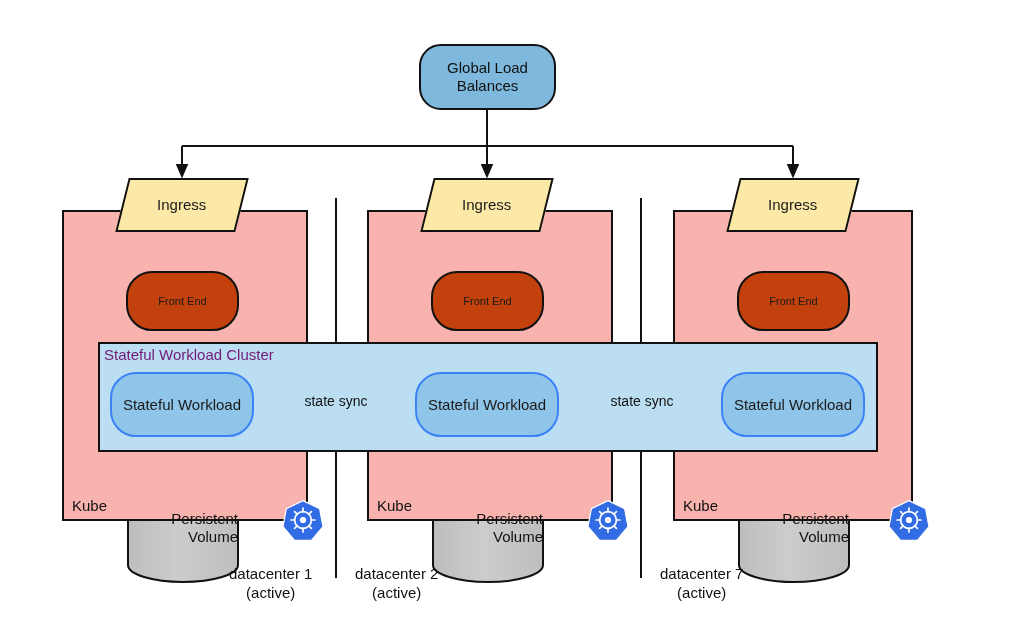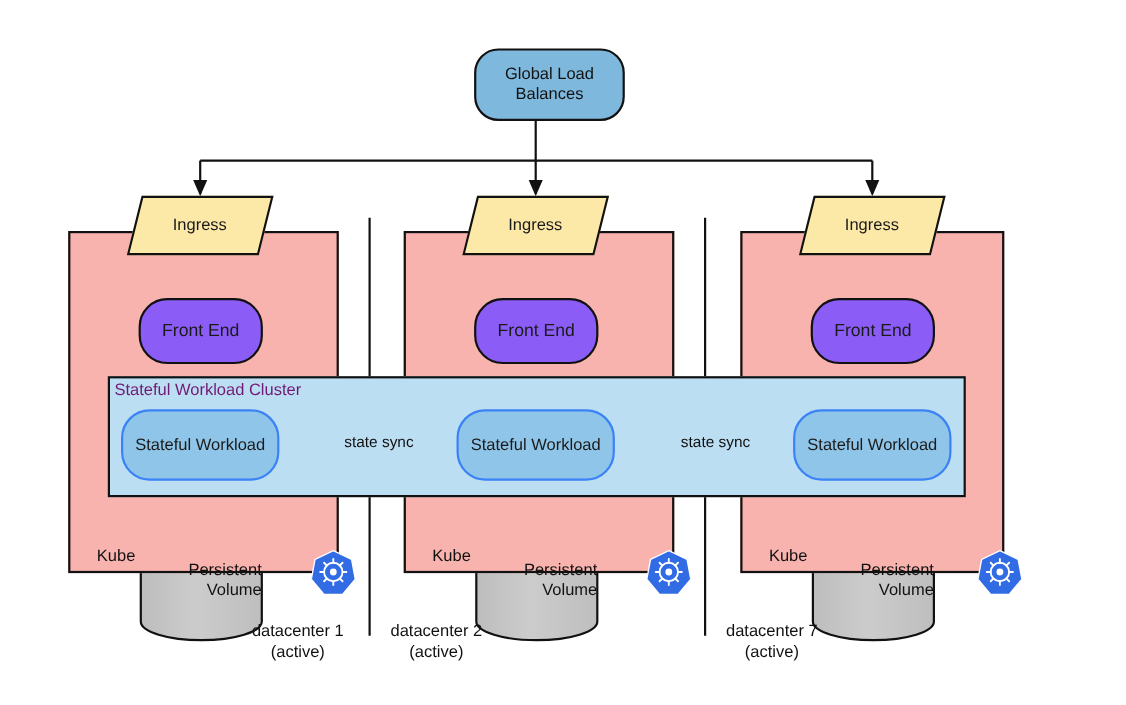--- a/index.html
+++ b/index.html
@@ -17,51 +17,51 @@
   .glb{
     border:2px solid #111;border-radius:22px;background:#7EB8DC;
     font-size:15px;color:#111;
   }
 
   
   .kube-region{
     border:2px solid #111;background:#F9B3AE;
   }
   .kube-label{
-    position:absolute;font-size:15px;color:#111;margin-left:16px;
+    position:absolute;font-size:15px;color:#111;
   }
 
   
   .ingress{
     background:#FCE9A8;border:2px solid #111;
     transform:skewX(-14deg);
   }
   .ingress span{display:block;transform:skewX(14deg);font-size:15px;}
 
   
   .frontend{
-    border:2px solid #111;border-radius:26px;background:#8b5cf6;font-size:16px;
+    border:2px solid #111;border-radius:26px;background:#c2410c;font-size:11px;
   }
 
   
   .cluster-band{
     border:2px solid #111;background:#BCDEF3;
   }
   .cluster-title{
     position:absolute;font-size:15px;color:#701a75;white-space:nowrap;
   }
 
   
   .stateful{
     border:2px solid #3b82f6;border-radius:26px;background:#8FC5E8;font-size:15px;
   }
 
   
   .sync-label{
-    position:absolute;font-size:14px;color:#111;text-align:right;white-space:nowrap;
+    position:absolute;font-size:14px;color:#111;text-align:center;white-space:nowrap;
   }
   .cyl-text{
     position:absolute;left:0;right:0;text-align:right;font-size:15px;color:#111;
     line-height:1.2;pointer-events:none;
   }
 
   
   .dc-caption{
     position:absolute;font-size:15px;color:#111;text-align:center;line-height:1.25;
     white-space:nowrap;
@@ -143,21 +143,21 @@
 
 <div class="node kube-region" style="left:367px;top:210px;width:246px;height:311px;"></div>
 <div class="kube-label" style="left:377px;top:497px;">Kube</div>
 
 <div class="node kube-region" style="left:673px;top:210px;width:240px;height:311px;"></div>
 <div class="kube-label" style="left:683px;top:497px;">Kube</div>
 
 <div class="node cluster-band" style="left:98px;top:342px;width:780px;height:110px;"></div>
 <div class="cluster-title" style="left:104px;top:346px;">Stateful Workload Cluster</div>
 
-<div class="node glb" style="left:419px;top:44px;width:137px;height:66px;margin-left:12px;">
+<div class="node glb" style="left:419px;top:44px;width:137px;height:66px;">
   <div>
     <div>Global Load</div>
     <div>Balances</div>
   </div>
 </div>
 
 <div class="node ingress" style="left:122px;top:178px;width:120px;height:54px;">
   <span>Ingress</span>
 </div>
 <div class="node frontend" style="left:126px;top:271px;width:113px;height:60px;">

